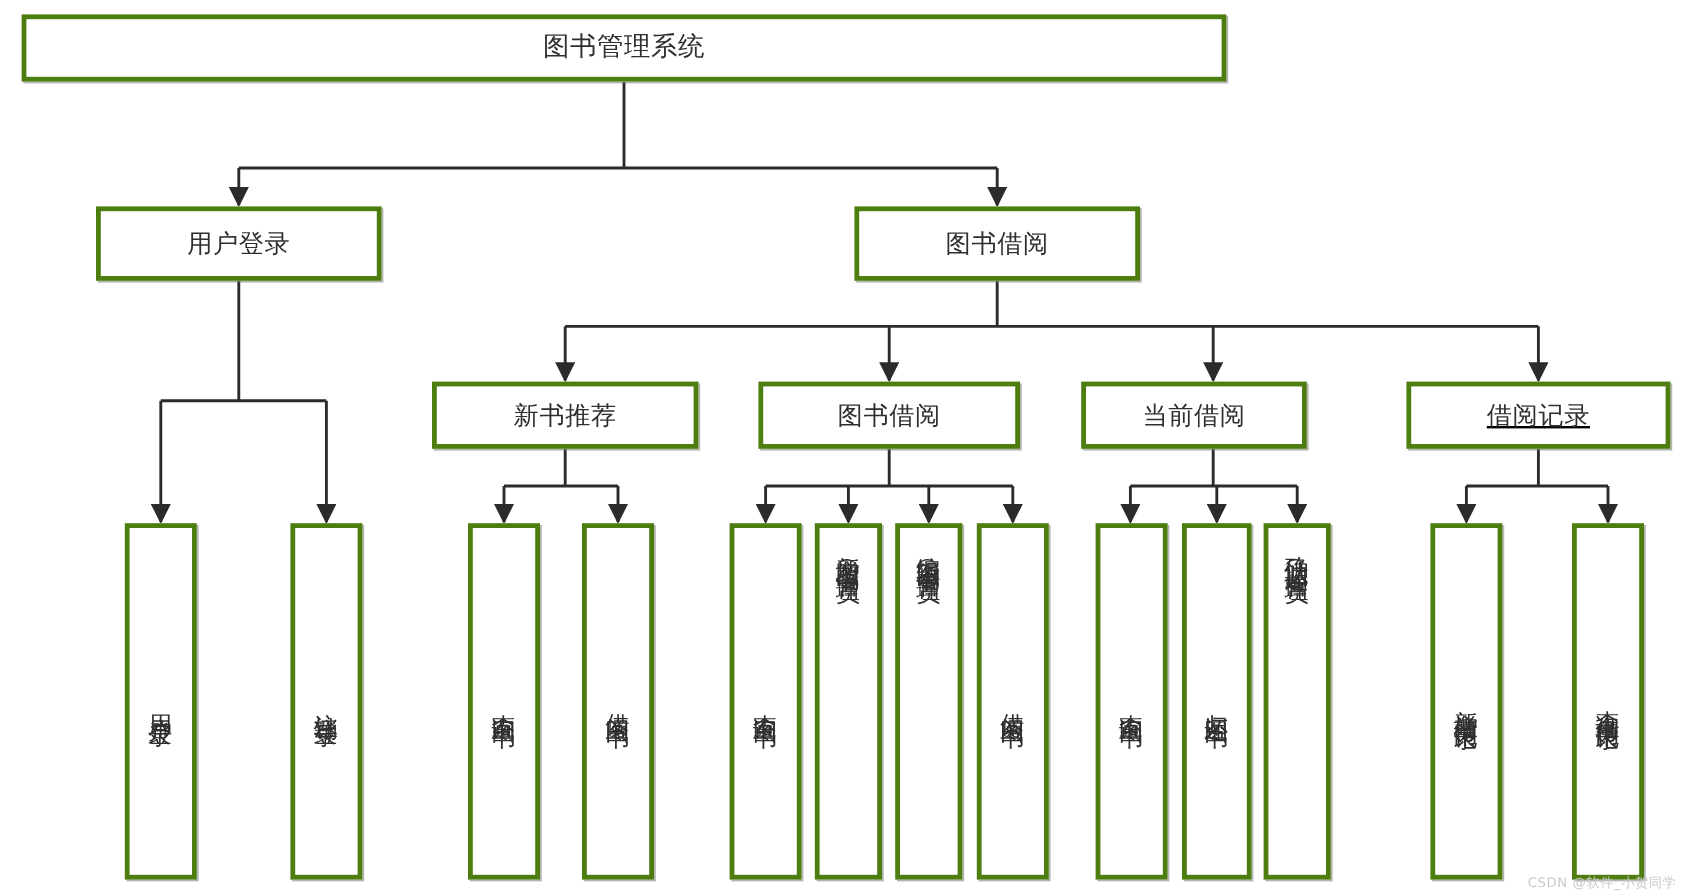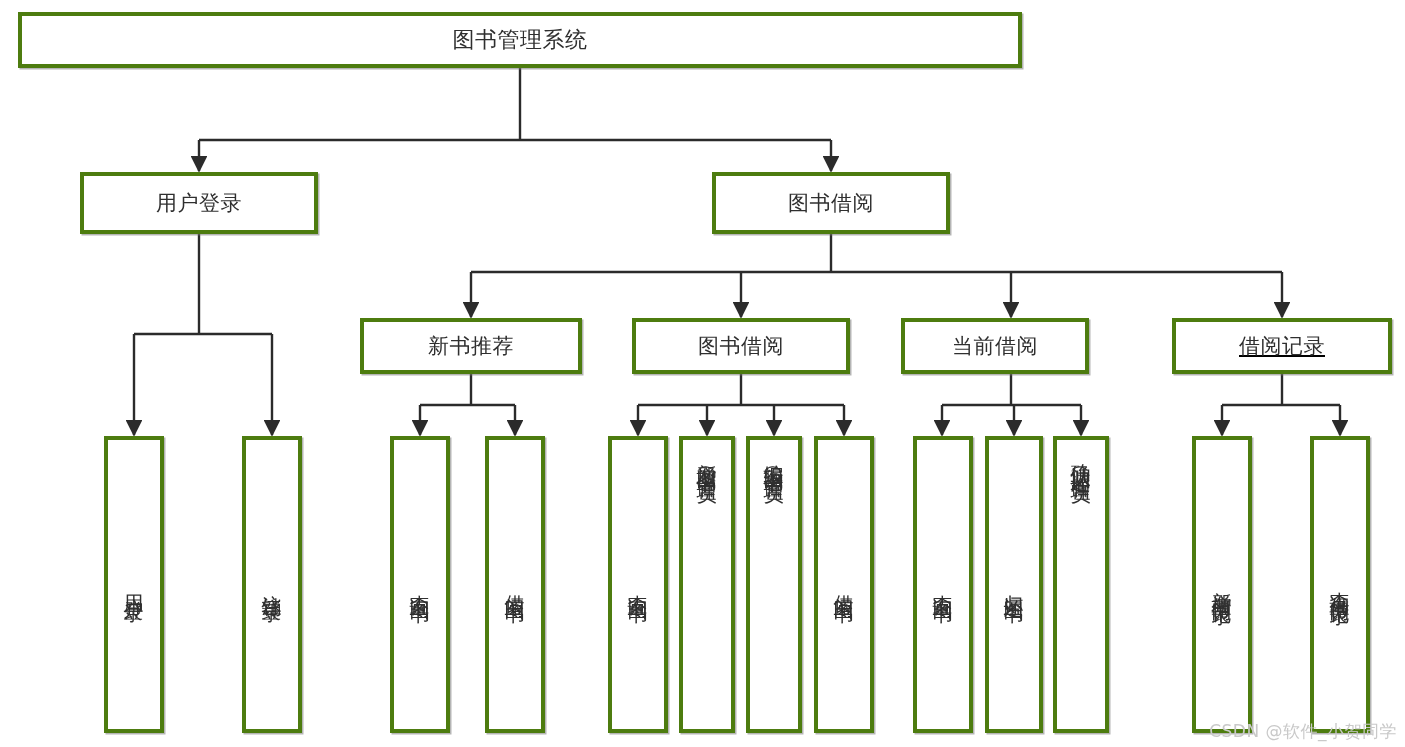--- a/index.html
+++ b/index.html
@@ -77,21 +77,21 @@
   }
   #connectors line, #connectors polyline {
     stroke: #2b2b2b;
     stroke-width: 2.4;
     fill: none;
   }
   .watermark {
     position: absolute;
     right: 8px;
     bottom: 4px;
-    font-size: 17px;
+    font-size: 11px;
     color: #c9c9c9;
     letter-spacing: 0.5px;
     user-select: none;
     white-space: nowrap;
   }
 </style>
 </head>
 <body>
 
 <div id="diagram-root">

